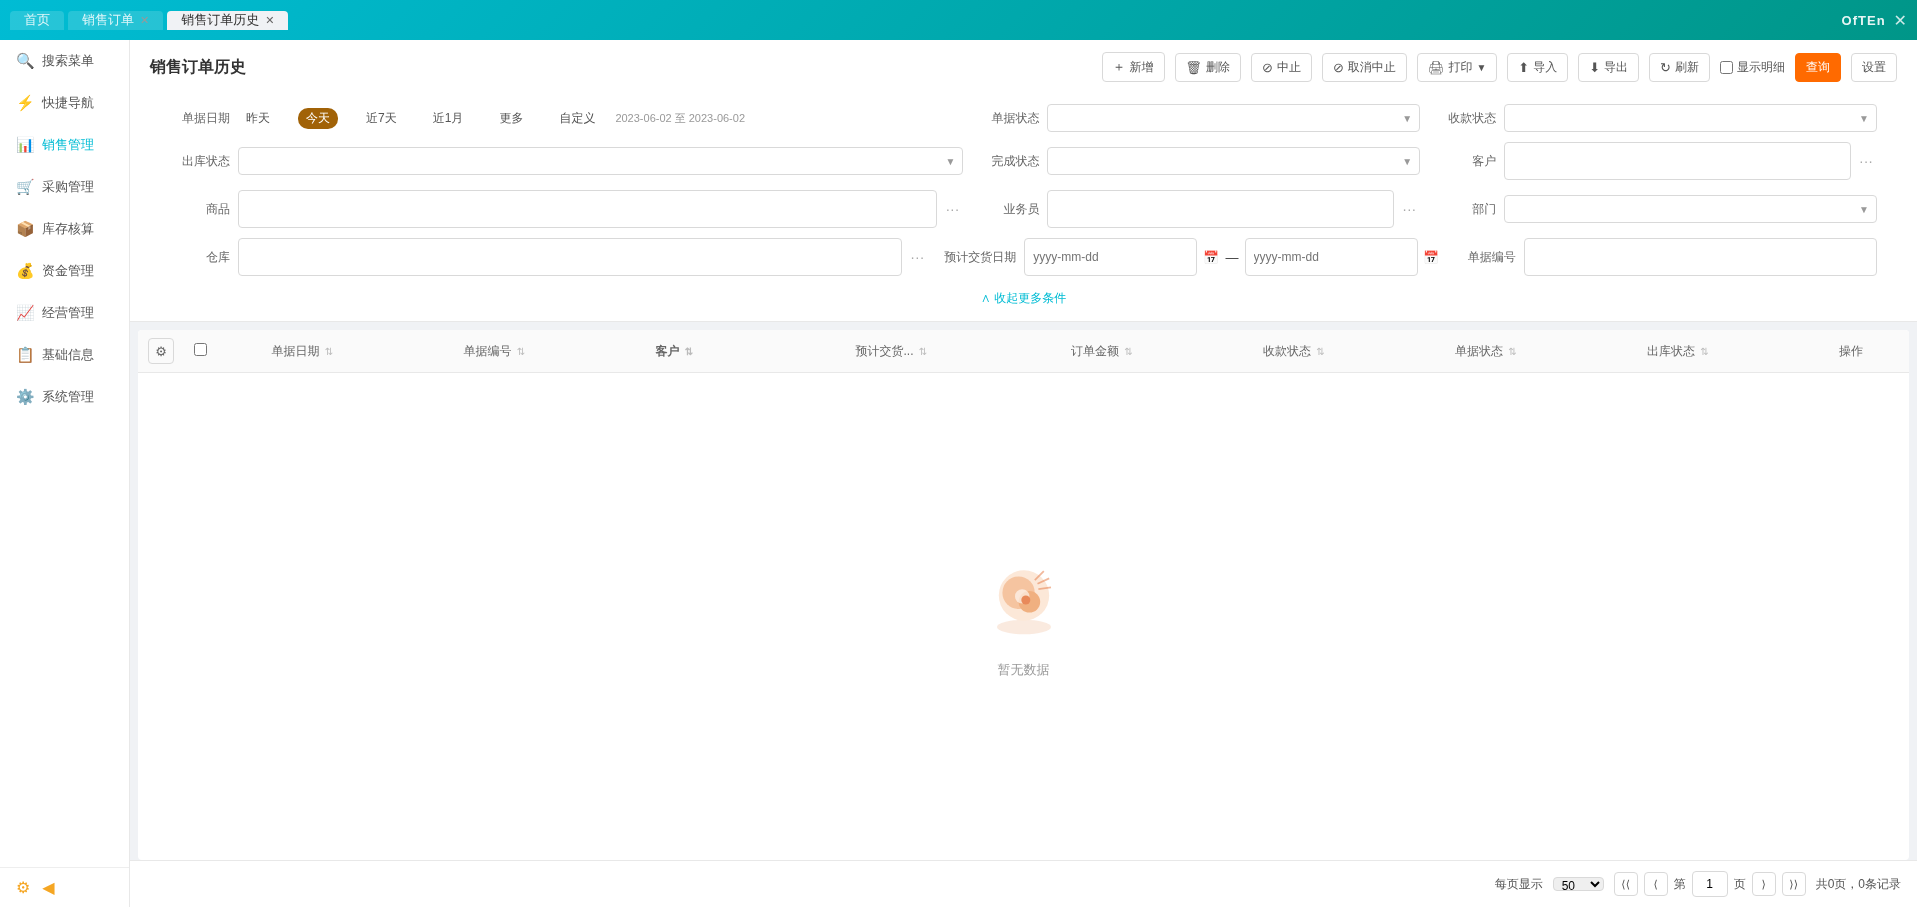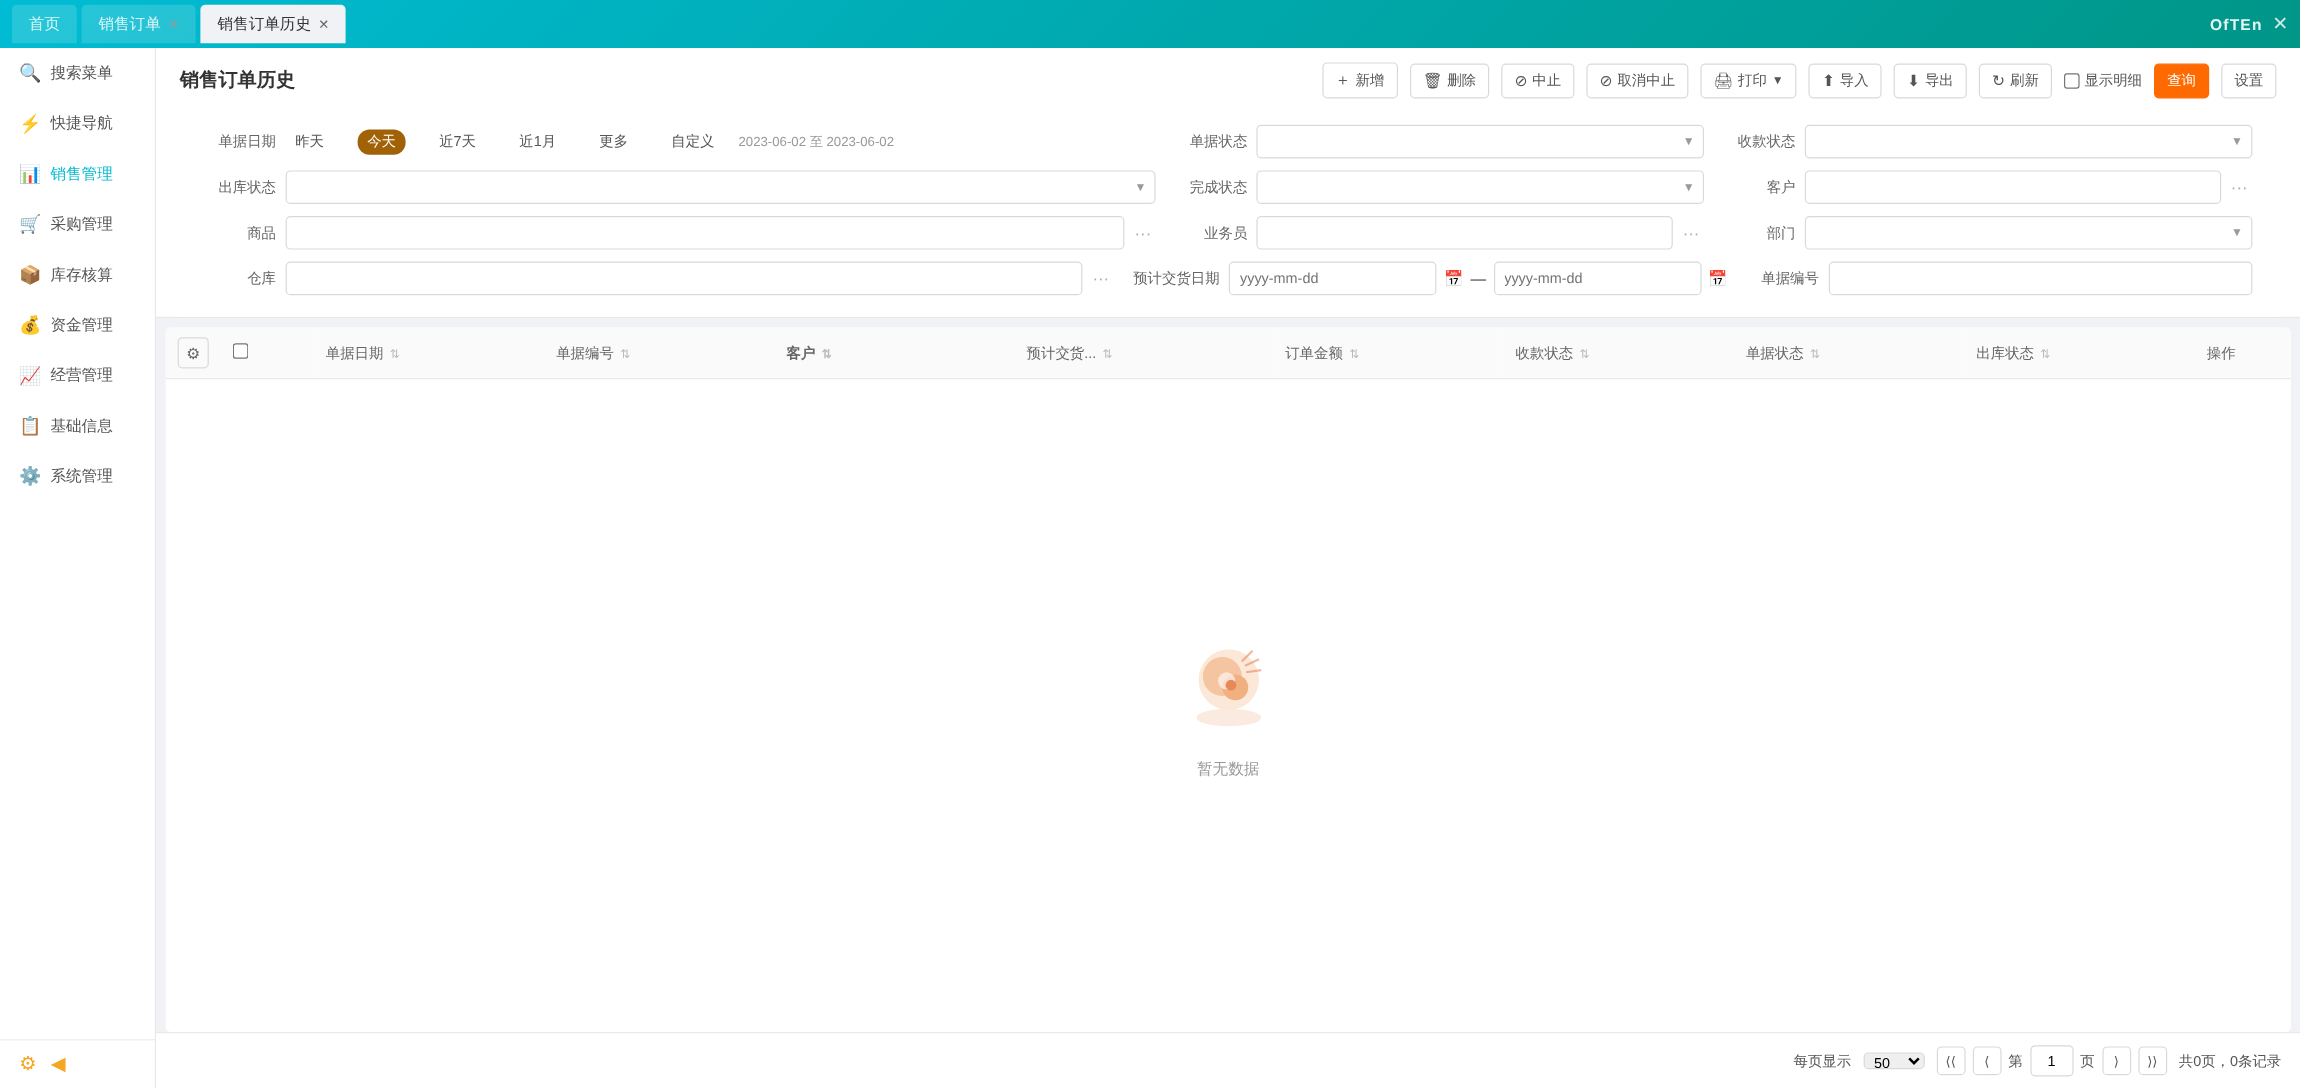--- a/index.html
+++ b/index.html
@@ -14,21 +14,21 @@
       padding: 0 10px;
       flex-shrink: 0;
     }
     .top-tabs {
       display: flex;
       align-items: center;
       gap: 4px;
       flex: 1;
     }
     .top-tab {
-      height: 32px;
+      height: 19px;
       padding: 0 14px;
       border-radius: 4px 4px 0 0;
       display: flex;
       align-items: center;
       gap: 6px;
       cursor: pointer;
       font-size: 13px;
       color: rgba(255,255,255,0.85);
       background: rgba(255,255,255,0.15);
     }
@@ -156,21 +156,21 @@
       min-width: 60px;
       text-align: right;
     }
     .filter-control {
       flex: 1;
       display: flex;
       align-items: center;
       gap: 4px;
     }
     .filter-input {
-      height: 28px;
+      height: 38px;
       border: 1px solid #d9d9d9;
       border-radius: 4px;
       padding: 0 8px;
       font-size: 12px;
       flex: 1;
       color: #333;
     }
     .filter-select {
       height: 28px;
       border: 1px solid #d9d9d9;
@@ -553,20 +553,23 @@
               <input class="filter-input" style="flex: 1 1 0%;" placeholder="yyyy-mm-dd">
               <span style="color:#aaa;">📅</span>
             </div>
           </div>
           <div class="filter-item">
             <span class="filter-label">单据编号</span>
             <input class="filter-input" style="flex: 1 1 0%;">
           </div>
         </div>
 
+        <div class="collapse-bar">
+          <span>∧ 收起更多条件</span>
+        </div>
       </div>
     </div>
 
     <div class="table-area">
       <div style="overflow-x:auto; flex:1; display:flex; flex-direction:column;">
         <table>
           <thead>
             <tr>
               <th class="th-checkbox">
                 <div class="table-toolbar-icon" style="margin:0 auto;">⚙</div>

